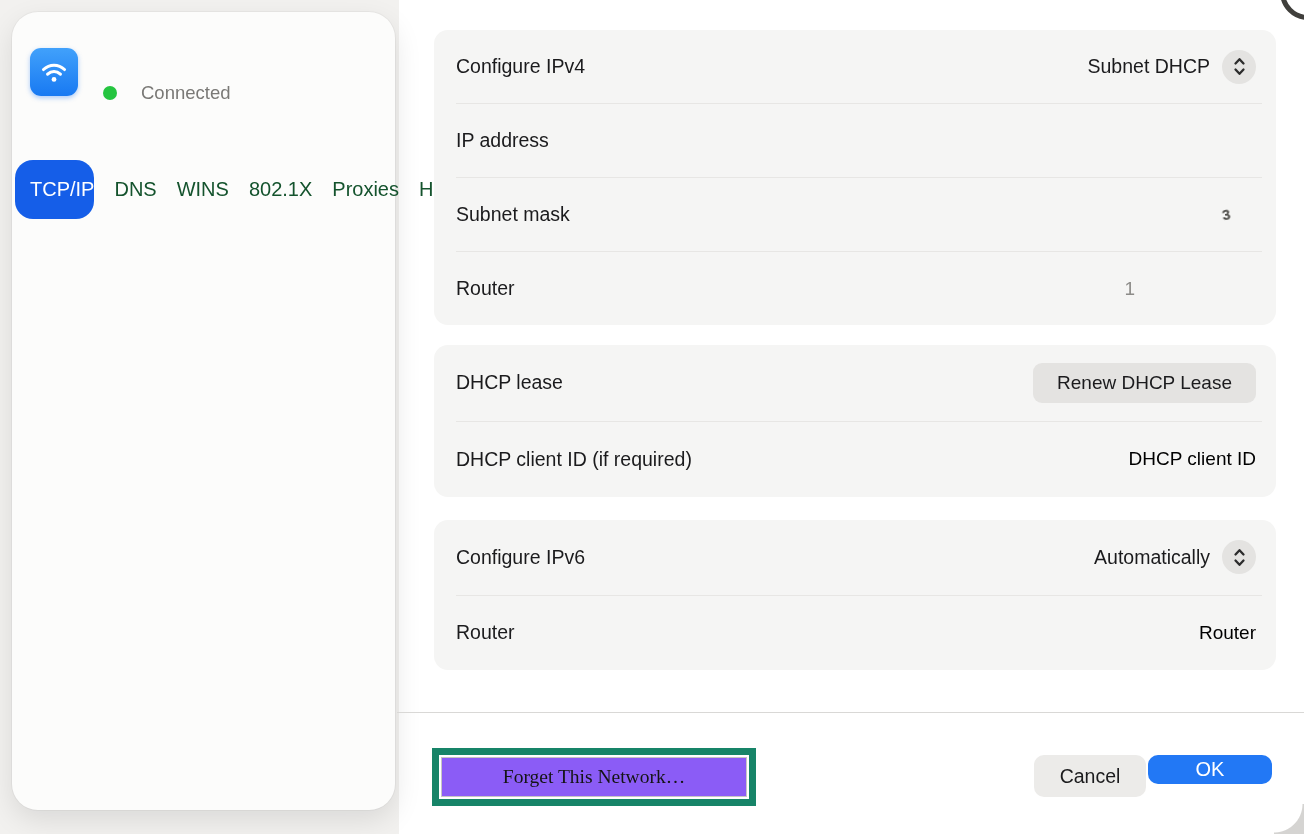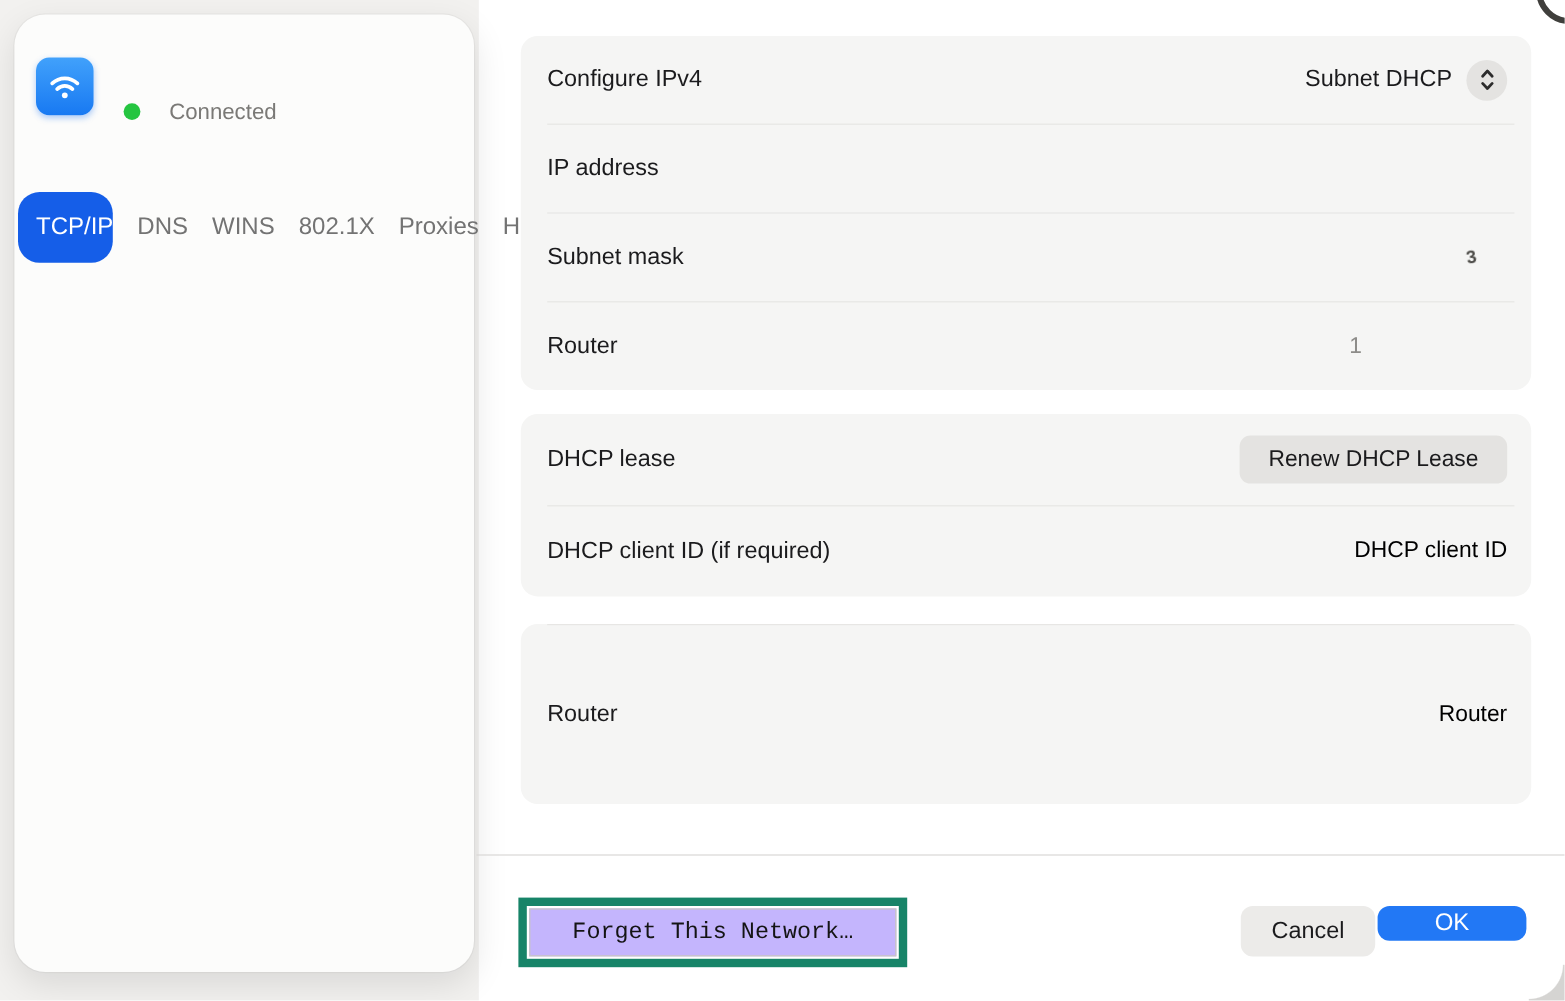--- a/index.html
+++ b/index.html
@@ -23,21 +23,21 @@
     background:linear-gradient(180deg,#41a1fb 0%,#1879f2 100%);
     display:flex; align-items:center; justify-content:center;
     box-shadow:0 2px 5px rgba(20,110,240,0.35);
   }
   .status-row { position:absolute; left:91px; top:70px; display:flex; align-items:center;gap:12px; }
   .status-dot { width:14px; height:14px; border-radius:50%; background:#25c540; margin-right:12px; }
   .status-label { font-size:18.5px; color:#7a7976; }
   .nav { position:absolute; left:3px; top:111px; width:360px; display:flex; flex-direction:row; gap:5px;margin-top:37px; }
   .nav-item {
     height:59px; display:flex; align-items:center; padding-left:15px;
-    font-size:20px; color:#737373; border-radius:18px; cursor:default;
+    font-size:20px; color:#14532d; border-radius:18px; cursor:default;
   }
   .nav-item.selected { background:#155ee8; color:#ffffff; }
   
   .panel {
     position:absolute; left:434px; width:842px;
     background:#f5f5f4; border-radius:14px;
     display:flex; flex-direction:column;justify-content:space-between;
   }
   .panel-ipv4 { top:30px;  height:295px; }
   .panel-dhcp { top:345px; height:152px; }
@@ -63,22 +63,22 @@
     transform:translateY(-54%) rotate(-10deg);
     font-size:15px; font-weight:bold; color:#4c4b47; filter:blur(0.5px);
   }
   
   .footer-divider { position:absolute; left:397px; top:712px; width:907px; height:1px; background:#d9d8d6; }
   .forget-annotation {
     position:absolute; left:432px; top:748px; width:324px; height:58px;
     border:7px solid #178468; background:#ffffff; padding:2px;
   }
   .forget-btn {
-    width:100%; height:100%; background:#c4b5fd; border:1px solid #c7c6c4;
-    font-size:19.5px; color:#141414; cursor:pointer; font-family:Liberation Mono, monospace;
+    width:100%; height:100%; background:#8b5cf6; border:1px solid #c7c6c4;
+    font-size:19.5px; color:#141414; cursor:pointer; font-family:Liberation Serif, serif;
     display:flex; align-items:center; justify-content:center;
   }
   .cancel-btn {
     position:absolute; left:998px; top:755px; width:112px; height:42px;
     background:#ecebe9; border:none; border-radius:10px;
     font-size:19.5px; color:#1b1b1d; cursor:pointer; font-family:inherit;margin-left:36px;
   }
   .ok-btn {
     position:absolute; left:1148px; top:755px; width:124px; height:29px;
     background:#2278f5; border:none; border-radius:10px;
@@ -168,20 +168,34 @@
     <div class="row-divider"></div>
     <div class="row">
       <span class="row-label">DHCP client ID (if required)</span>
       <span class="row-right">
         <span class="placeholder">DHCP client ID</span>
       </span>
     </div>
   </section>
 
   <section class="panel panel-ipv6">
+    <div class="row">
+      <span class="row-label">Configure IPv6</span>
+      <span class="row-right">
+        <span class="row-value">Automatically</span>
+        <button class="stepper-btn">
+          <svg width="15" height="21" viewBox="0 0 15 21">
+            <g fill="none" stroke="#2c2c2c" stroke-width="2.3" stroke-linecap="round" stroke-linejoin="round">
+              <path d="M3.5 7.5 L7.5 3.2 L11.5 7.5"></path>
+              <path d="M3.5 13.5 L7.5 17.8 L11.5 13.5"></path>
+            </g>
+          </svg>
+        </button>
+      </span>
+    </div>
     <div class="row-divider"></div>
     <div class="row">
       <span class="row-label">Router</span>
       <span class="row-right">
         <span class="placeholder">Router</span>
       </span>
     </div>
   </section>
 
   <div class="footer-divider"></div>

